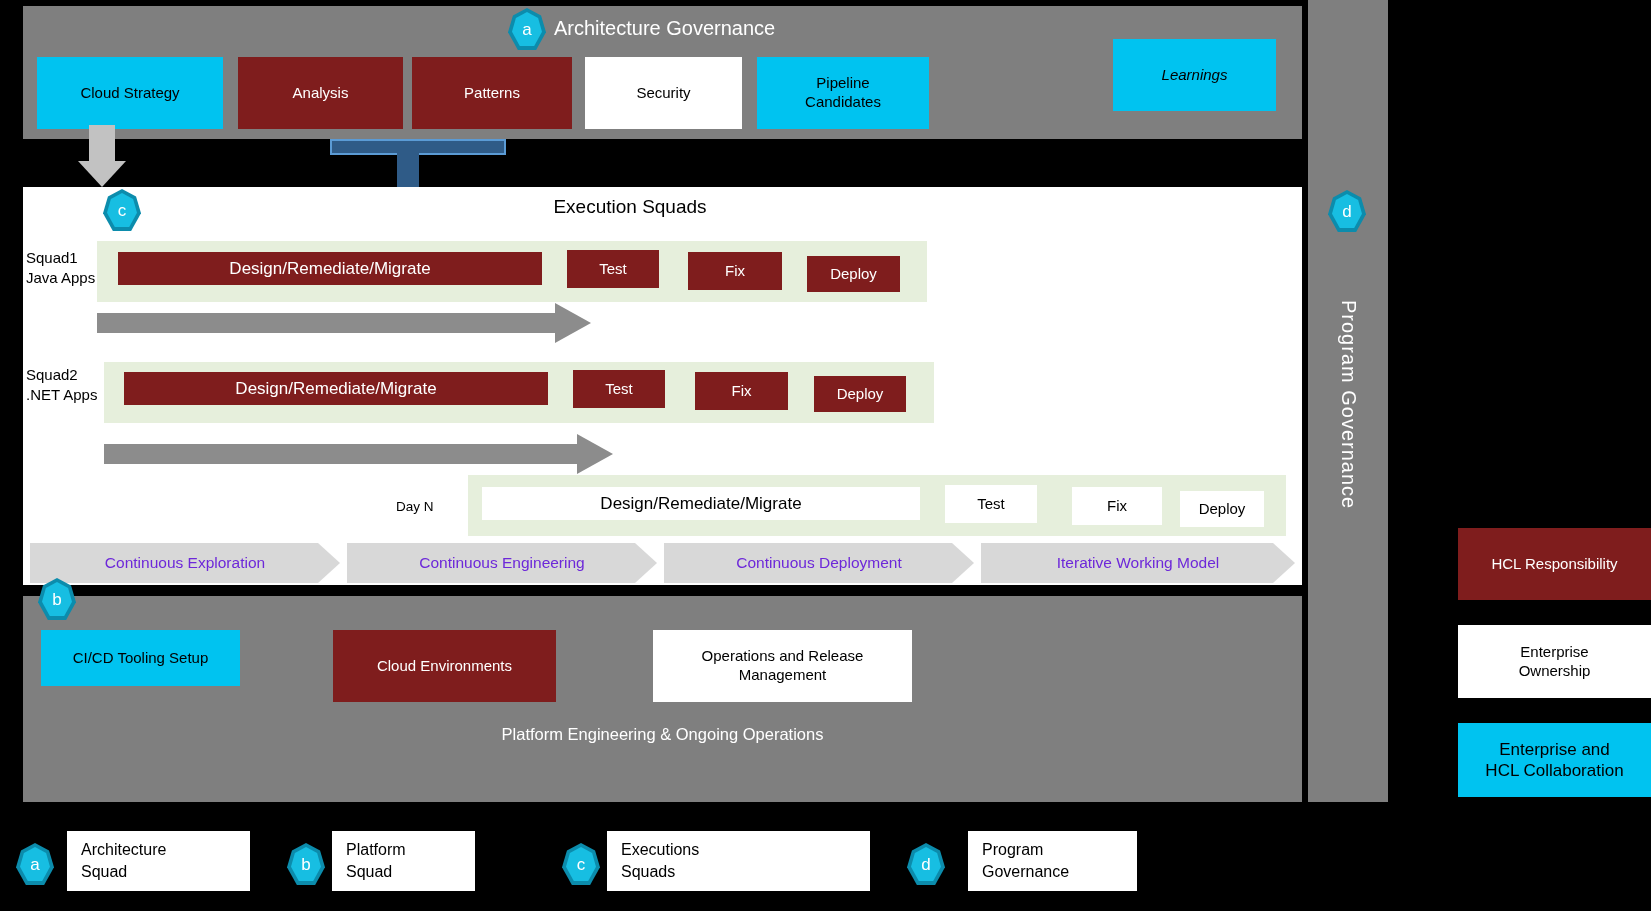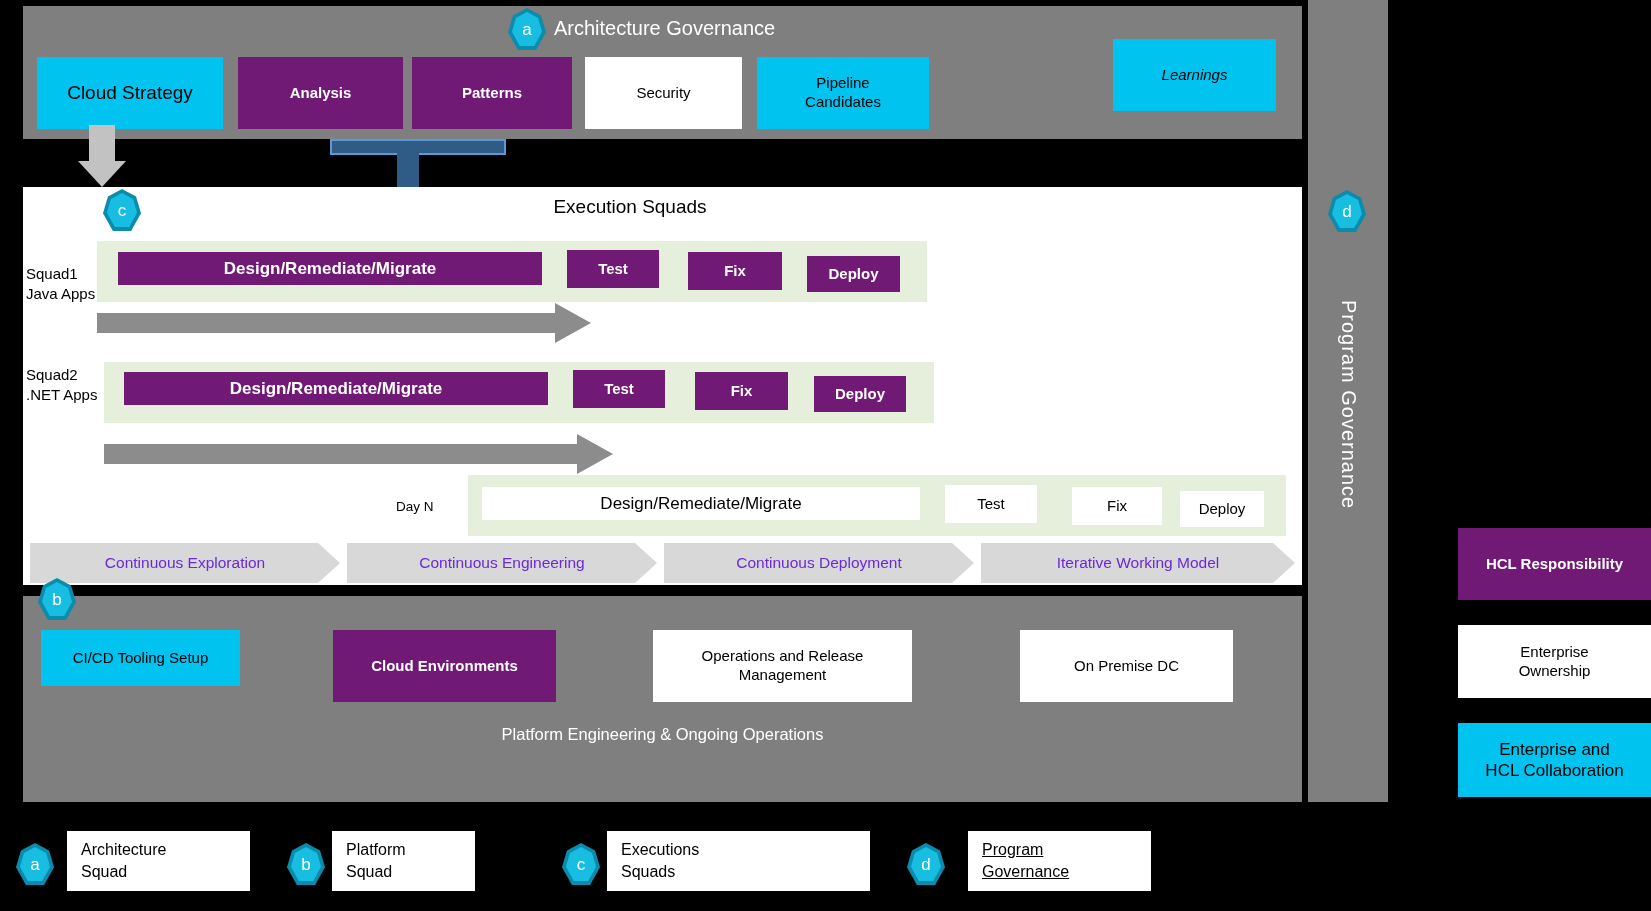--- a/index.html
+++ b/index.html
@@ -4,21 +4,21 @@
 <style>
   html,body{margin:0;padding:0;background:#000;}
   #stage{position:relative;width:1651px;height:911px;background:#000;overflow:hidden;
          font-family:"Liberation Sans", sans-serif;}
   .abs{position:absolute;}
   .panel-gray{background:#7F7F7F;}
   .panel-white{background:#FFFFFF;}
   .box{position:absolute;display:flex;align-items:center;justify-content:center;
        text-align:center;line-height:1.25;}
   .cyan{background:#00C3F0;color:#000;}
-  .navy{background:#701a75;color:#FFF;font-weight:bold;}
+  .navy{background:#7f1d1d;color:#FFF;}
   .whitebox{background:#FFF;color:#000;}
   .preline{white-space:pre-line;}
   .rowband{position:absolute;background:#E6EFDC;}
   .rowlabel{position:absolute;color:#000;font-size:15px;line-height:1.35;white-space:pre-line;}
   .chev{position:absolute;top:543px;height:40px;background:#D8D8D8;color:#6d28d9;
         display:flex;align-items:center;justify-content:center;font-size:15.5px;
         clip-path:polygon(0 0, calc(100% - 22px) 0, 100% 50%, calc(100% - 22px) 100%, 0 100%);
         filter:drop-shadow(2px 3px 0 #9d9d9d);}
   .badge{position:absolute;width:38px;height:42px;background:#0C8CAC;
          clip-path:polygon(50% 0%, 87% 18%, 100% 58%, 74% 100%, 26% 100%, 0% 58%, 13% 18%);
@@ -40,21 +40,21 @@
 <div id="stage">
 
   <div class="abs panel-gray" style="left:23px;top:6px;width:1279px;height:133px;"></div>
 
   <div class="badge" style="left:508px;top:8px;">
     <div class="badge-inner"></div>
     <span class="badge-letter">a</span>
   </div>
   <div class="abs" style="left:554px;top:17px;color:#FFF;font-size:20px;">Architecture Governance</div>
 
-  <div class="box cyan" style="left:37px;top:57px;width:186px;height:72px;font-size:19px;">Cloud Strategy</div>
+  <div class="box cyan" style="left:37px;top:57px;width:186px;height:72px;font-size:15px;">Cloud Strategy</div>
   <div class="box navy" style="left:238px;top:57px;width:165px;height:72px;font-size:15px;">Analysis</div>
   <div class="box navy" style="left:412px;top:57px;width:160px;height:72px;font-size:15px;">Patterns</div>
   <div class="box whitebox" style="left:585px;top:57px;width:157px;height:72px;font-size:15px;">Security</div>
   <div class="box cyan preline" style="left:757px;top:57px;width:172px;height:72px;font-size:15px;">Pipeline
 Candidates</div>
   <div class="box cyan" style="left:1113px;top:39px;width:163px;height:72px;font-size:15px;font-style:italic;">Learnings</div>
 
   <div class="abs" style="left:89px;top:125px;width:26px;height:38px;background:#C2C2C2;"></div>
   <div class="abs" style="left:78px;top:161px;width:0;height:0;border-left:24px solid transparent;border-right:24px solid transparent;border-top:26px solid #C2C2C2;"></div>
 
@@ -64,21 +64,21 @@
 
   <div class="abs panel-white" style="left:23px;top:187px;width:1279px;height:398px;"></div>
 
   <div class="badge" style="left:103px;top:189px;">
     <div class="badge-inner"></div>
     <span class="badge-letter">c</span>
   </div>
   <div class="abs" style="left:430px;top:196px;width:400px;text-align:center;color:#000;font-size:19px;">Execution Squads</div>
 
   <div class="rowband" style="left:97px;top:241px;width:830px;height:61px;"></div>
-  <div class="rowlabel" style="left:26px;top:264px;width:74px;">Squad1
+  <div class="rowlabel" style="left:26px;top:248px;width:74px;">Squad1
 Java Apps</div>
   <div class="box navy" style="left:118px;top:252px;width:424px;height:33px;font-size:17px;">Design/Remediate/Migrate</div>
   <div class="box navy" style="left:567px;top:250px;width:92px;height:38px;font-size:15px;">Test</div>
   <div class="box navy" style="left:688px;top:252px;width:94px;height:38px;font-size:15px;">Fix</div>
   <div class="box navy" style="left:807px;top:256px;width:93px;height:36px;font-size:15px;">Deploy</div>
   <div class="rarrow-shaft" style="left:97px;top:313px;width:458px;height:20px;"></div>
   <div class="rarrow-head" style="left:555px;top:303px;"></div>
 
   <div class="rowband" style="left:104px;top:362px;width:830px;height:61px;"></div>
   <div class="rowlabel" style="left:26px;top:365px;width:78px;">Squad2
@@ -106,21 +106,20 @@
 
   <div class="badge" style="left:38px;top:578px;">
     <div class="badge-inner"></div>
     <span class="badge-letter">b</span>
   </div>
 
   <div class="box cyan" style="left:41px;top:630px;width:199px;height:56px;font-size:15px;">CI/CD Tooling Setup</div>
   <div class="box navy" style="left:333px;top:630px;width:223px;height:72px;font-size:15px;">Cloud Environments</div>
   <div class="box whitebox preline" style="left:653px;top:630px;width:259px;height:72px;font-size:15px;">Operations and Release
 Management</div>
-  <div class="box whitebox" style="left:1020px;top:630px;width:213px;height:72px;font-size:15px;">On Premise DC</div>
 
   <div class="abs" style="left:23px;top:725px;width:1279px;text-align:center;color:#FFF;font-size:16.5px;">Platform Engineering &amp; Ongoing Operations</div>
 
   <div class="abs panel-gray" style="left:1308px;top:0px;width:80px;height:802px;"></div>
   <div class="badge" style="left:1328px;top:190px;">
     <div class="badge-inner"></div>
     <span class="badge-letter">d</span>
   </div>
   <div class="abs" style="left:1308px;top:255px;width:80px;height:300px;display:flex;align-items:center;justify-content:center;">
     <span class="vtext">Program Governance</span>
@@ -146,20 +145,20 @@
     <span class="badge-letter">b</span>
   </div>
 
   <div class="ftbox" style="left:607px;width:263px;">Executions
 Squads</div>
   <div class="badge" style="left:562px;top:843px;">
     <div class="badge-inner"></div>
     <span class="badge-letter">c</span>
   </div>
 
-  <div class="ftbox" style="left:968px;width:183px;text-decoration:underline;">Program
+  <div class="ftbox" style="left:968px;width:169px;">Program
 Governance</div>
   <div class="badge" style="left:907px;top:843px;">
     <div class="badge-inner"></div>
     <span class="badge-letter">d</span>
   </div>
 
 </div>
 
 </body></html>

